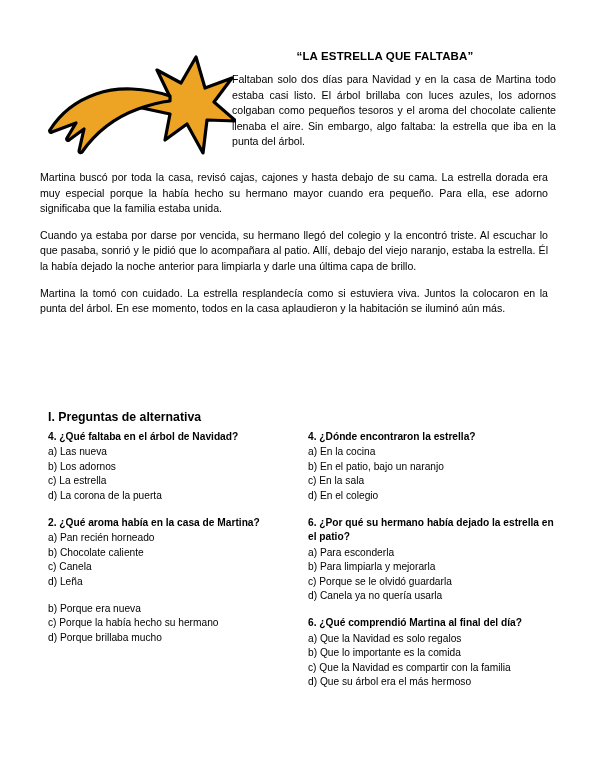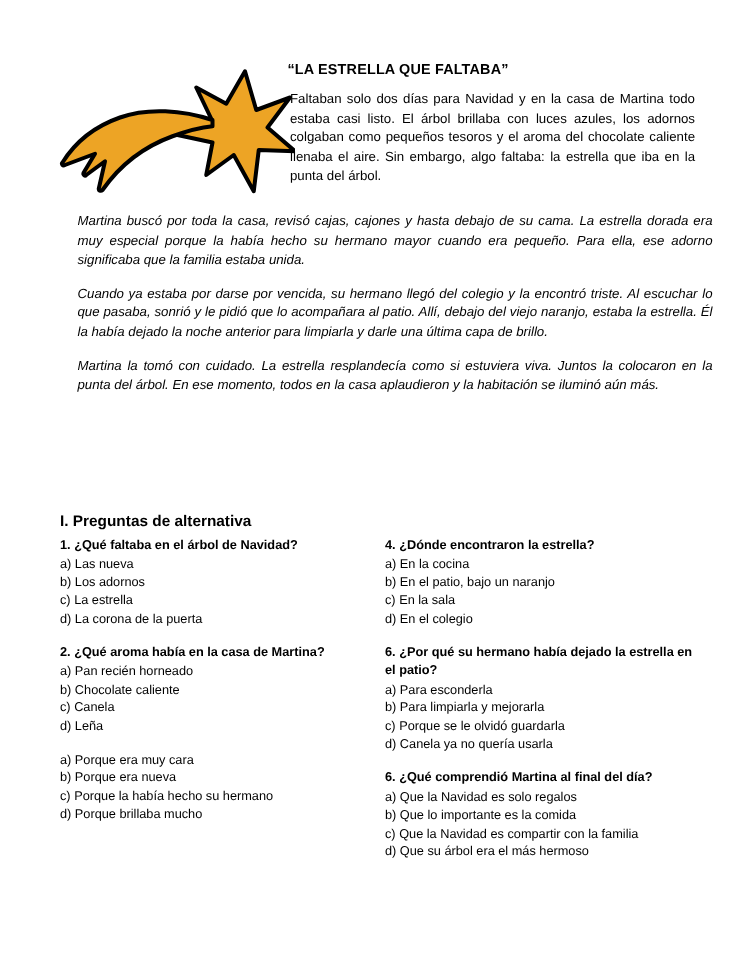--- a/index.html
+++ b/index.html
@@ -22,21 +22,21 @@
     box-sizing: border-box;
     padding: 0;
   }
 
   
   .doc-title {
     position: absolute;
     left: 230px;
     top: 50px;
     width: 310px;
-    text-align: left;
+    text-align: center;
     font-size: 11.5px;
     font-weight: bold;
     letter-spacing: 0.15px;
     line-height: 1.2;
   }
 
   
   .star-figure {
     position: absolute;
     left: 46px;
@@ -54,24 +54,23 @@
     width: 324px;
     font-size: 10.6px;
     line-height: 15.6px;
     text-align: justify;
     text-justify: inter-word;
   }
 
   
   .body-block {
     position: absolute;
-    left: 62px;
+    left: 40px;
     top: 170px;
     width: 508px;
-    font-style: italic;
   }
   .body-para {
     font-size: 10.6px;
     line-height: 15.6px;
     text-align: justify;
     text-justify: inter-word;
     margin: 0 0 11px 0;
   }
   .body-para:last-child { margin-bottom: 0; }
 
@@ -150,37 +149,36 @@
     <p class="body-para">Martina la tomó con cuidado. La estrella resplandecía como si estuviera viva. Juntos la colocaron en la punta del árbol. En ese momento, todos en la casa aplaudieron y la habitación se iluminó aún más.</p>
   </div>
 
   <div class="section-heading">I. Preguntas de alternativa</div>
 
   <div class="questions">
 
     <div class="q-col left">
 
       <div class="question">
-        <div class="q-text">1. ¿Qué faltaba en el árbol de Navidad?</div>
+        <div class="q-text">4. ¿Qué faltaba en el árbol de Navidad?</div>
         <div class="opt">a) Las nueva</div>
         <div class="opt">b) Los adornos</div>
         <div class="opt">c) La estrella</div>
         <div class="opt">d) La corona de la puerta</div>
       </div>
 
       <div class="question">
         <div class="q-text">2. ¿Qué aroma había en la casa de Martina?</div>
         <div class="opt">a) Pan recién horneado</div>
         <div class="opt">b) Chocolate caliente</div>
         <div class="opt">c) Canela</div>
         <div class="opt">d) Leña</div>
       </div>
 
       <div class="question">
-        <div class="opt">a) Porque era muy cara</div>
         <div class="opt">b) Porque era nueva</div>
         <div class="opt">c) Porque la había hecho su hermano</div>
         <div class="opt">d) Porque brillaba mucho</div>
       </div>
 
     </div>
 
     <div class="q-col right">
 
       <div class="question">

